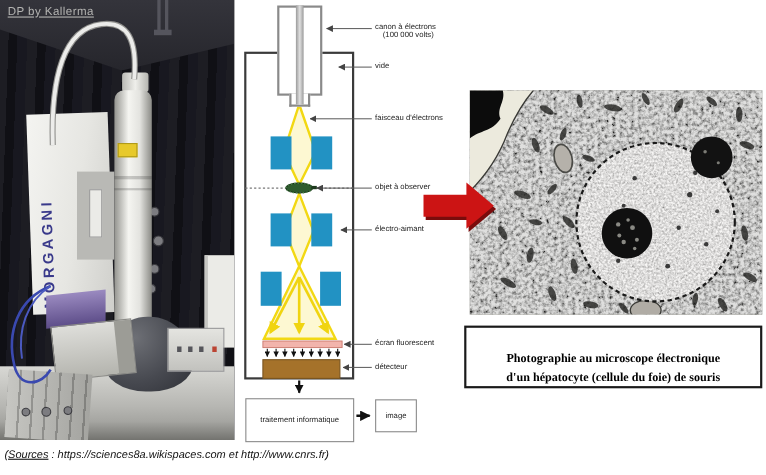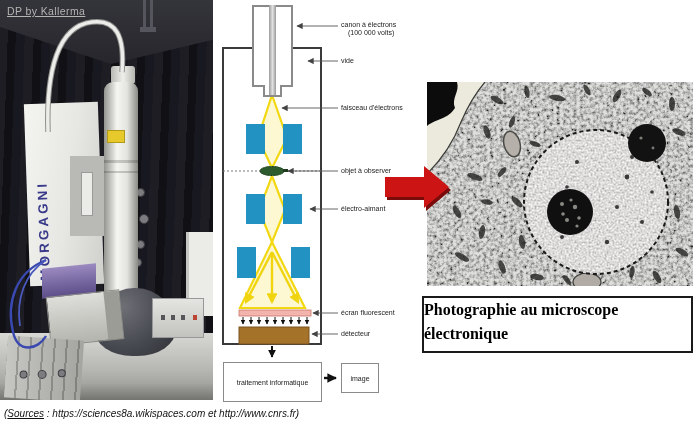--- a/index.html
+++ b/index.html
@@ -54,22 +54,22 @@
   #gun-body{left:252px;top:5px;width:41px;height:82px;background:#fff;border:2px solid #8a8a8a;box-sizing:border-box;z-index:2;}
   #gun-step{left:263px;top:85px;width:19px;height:12px;background:#fff;border:2px solid #8a8a8a;border-top:none;box-sizing:border-box;z-index:2;}
   #gun-bar{left:269px;top:5px;width:7px;height:90px;background:linear-gradient(90deg,#9a9a9a,#e0e0e0 50%,#9a9a9a);z-index:3;}
   .lbl{position:absolute;font-size:7px;line-height:8px;color:#222;z-index:3;white-space:nowrap;}
   .flowbox{position:absolute;border:1.5px solid #8a8a8a;background:#fff;z-index:2;
      display:flex;align-items:center;justify-content:center;font-size:7px;color:#222;box-sizing:border-box;text-align:center;}
 
   
   #micrograph{left:427px;top:82px;width:266px;height:204px;z-index:0;background:#8f8f89;overflow:hidden;}
   #caption-box{left:422px;top:296px;width:271px;height:57px;border:2px solid #1a1a1a;box-sizing:border-box;z-index:2;
-     display:flex;flex-direction:column;align-items:center;justify-content:flex-start;
-     font-family:"Liberation Serif",serif;font-weight:bold;font-size:16px;color:#000;line-height:1.5;}
+     display:flex;flex-direction:column;align-items:center;justify-content:flex-end;
+     font-family:"Liberation Serif",serif;font-weight:bold;font-size:11px;color:#000;line-height:1.5;}
   
   #sources{left:4px;top:408px;font-style:italic;font-size:10px;color:#111;z-index:2;}
   #sources .u{text-decoration:underline;}
 </style>
 </head>
 <body>
 
 <div id="photo" class="abs">
   <div class="curtain abs"></div>
   <div class="ceiling abs"></div>
@@ -315,15 +315,16 @@
 
     <path d="M0,0 L58,0 C46,14 40,26 34,40 C28,56 16,76 0,92 Z" fill="#eceadd"></path>
     <path d="M58,0 C46,14 40,26 34,40 C28,56 16,76 0,92" fill="none" stroke="#3a3a36" stroke-width="1.2"></path>
     <path d="M0,0 L30,0 C33,10 24,16 28,26 C20,38 10,36 0,44 Z" fill="#0c0c0c"></path>
     <ellipse cx="2" cy="104" rx="6" ry="9" fill="#141414"></ellipse>
   </svg>
 </div>
 
 <div id="caption-box" class="abs">
   <div>Photographie au microscope électronique</div>
+  <div>d'un hépatocyte (cellule du foie) de souris</div>
 </div>
 
 <div id="sources" class="abs"><span>(</span><span class="u">Sources</span><span> : https://sciences8a.wikispaces.com et http://www.cnrs.fr)</span></div>
 
 </body></html>

